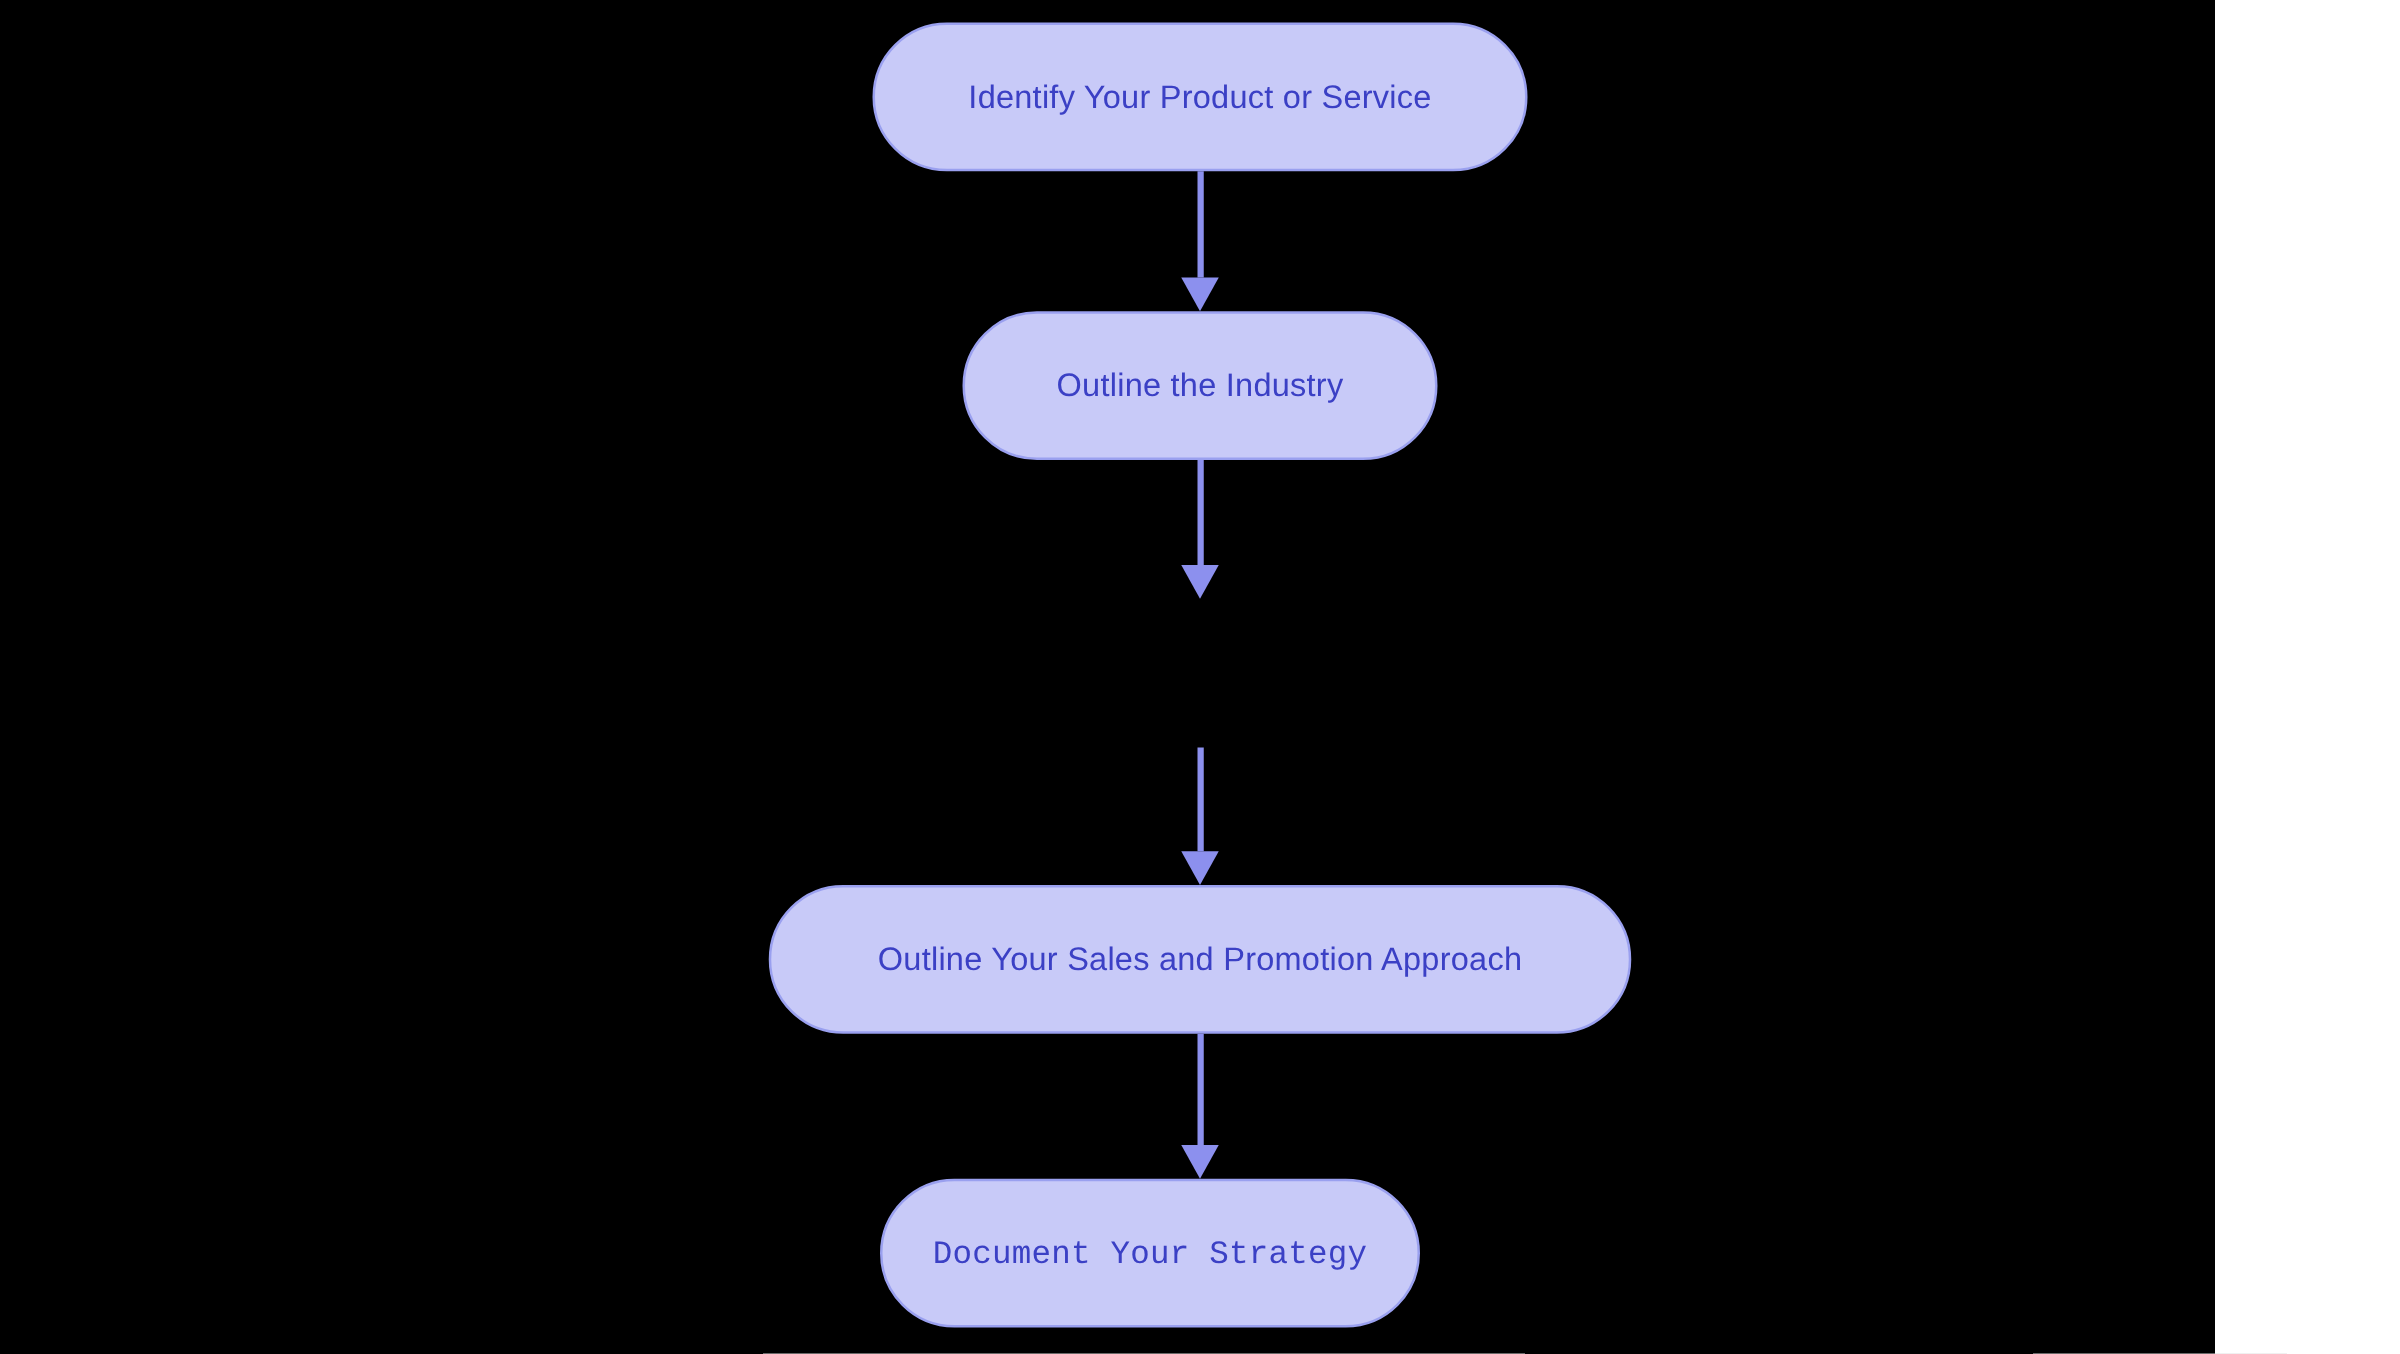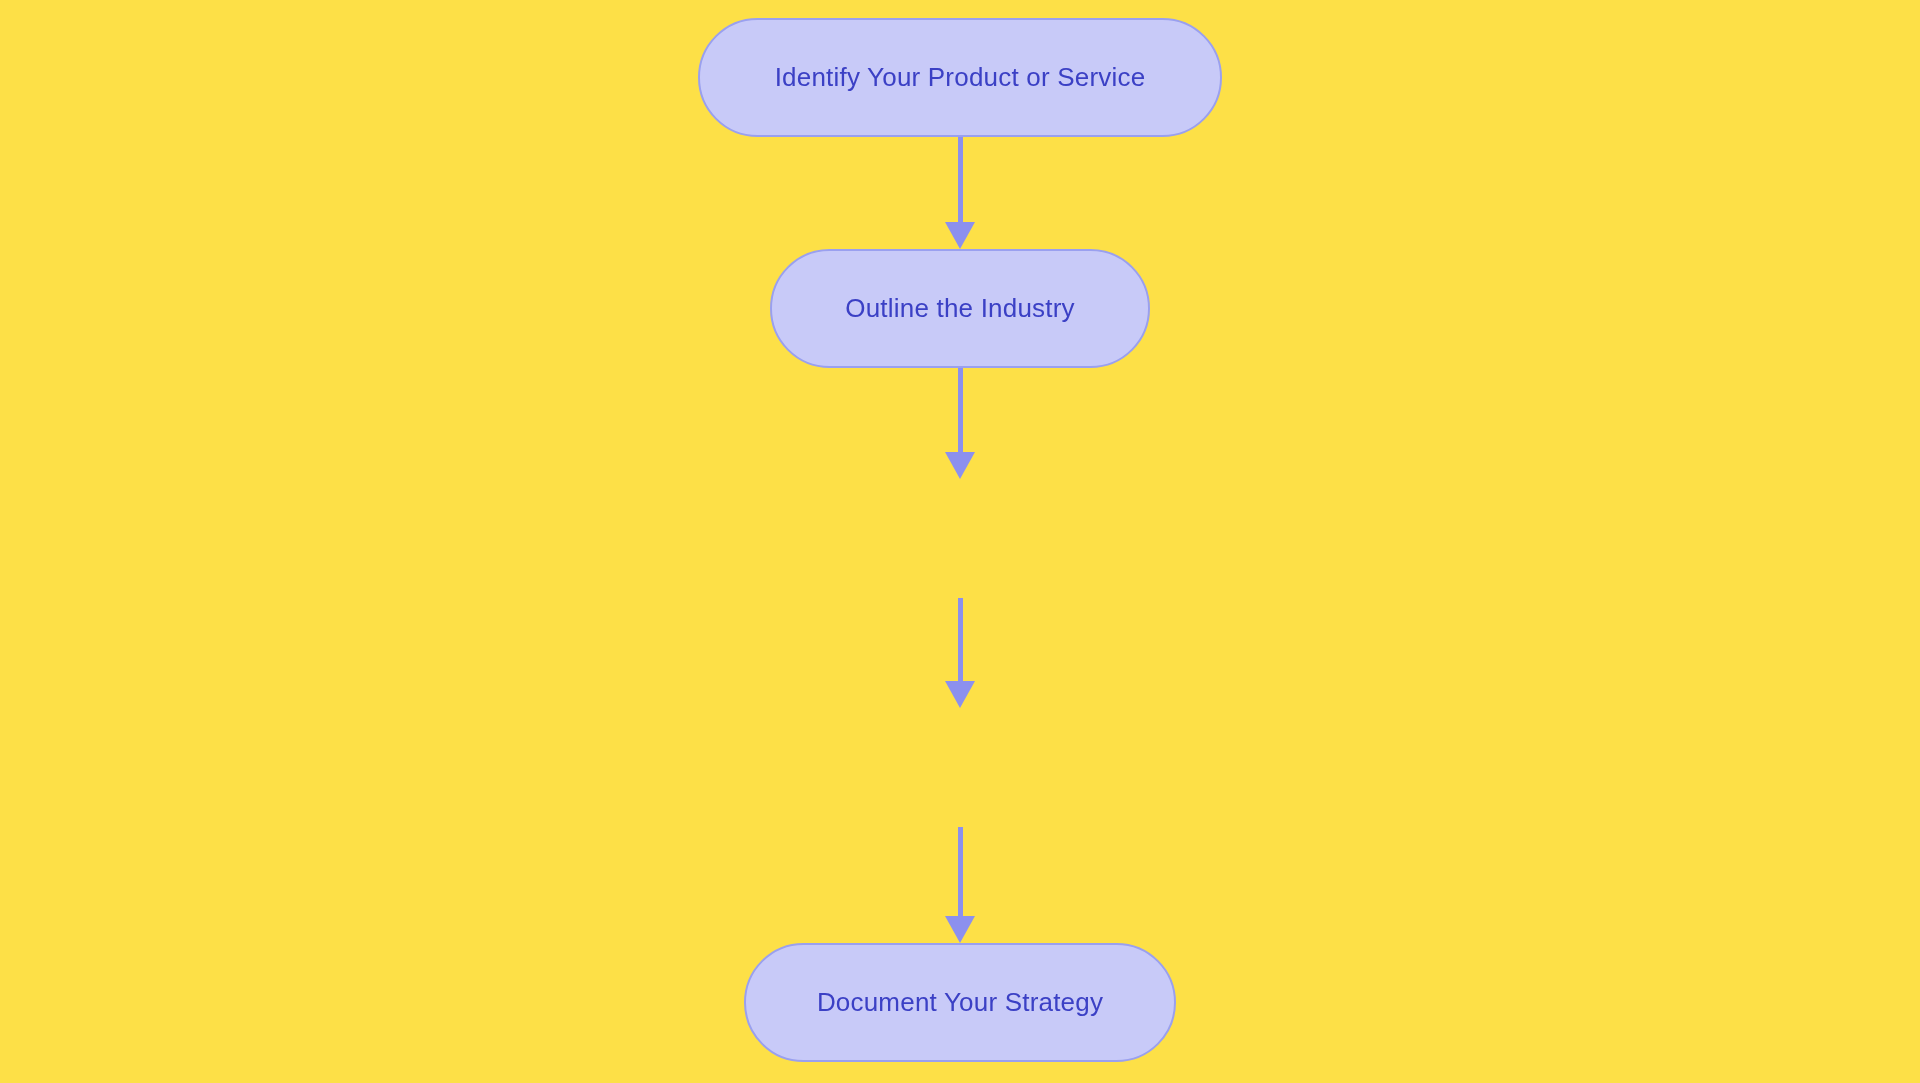--- a/index.html
+++ b/index.html
@@ -2,23 +2,23 @@
 <html><head>
 <meta charset="utf-8">
 <style>
   html, body {
     margin: 0;
     padding: 0;
     background: #ffffff;
   }
   .canvas {
     position: relative;
-    width: 1920px;
+    width: 1772px;
     height: 1083px;
-    background: #fde047;
+    background: #000000;
     overflow: hidden;
     font-family: "Liberation Sans", sans-serif;
   }
   .node {
     position: absolute;
     height: 119px;
     box-sizing: border-box;
     background: #c8caf8;
     border: 2.5px solid #9aa0ef;
     border-radius: 60px;
@@ -77,23 +77,26 @@
     <div class="connector-line"></div>
     <div class="connector-head"></div>
   </div>
 
 
   <div class="connector" style="top:598px; height:110px;">
     <div class="connector-line"></div>
     <div class="connector-head"></div>
   </div>
 
+  <div class="node" style="left:615px; top:708px; width:690px;">
+    <span class="node-label">Outline Your Sales and Promotion Approach</span>
+  </div>
 
   <div class="connector" style="top:827px; height:116px;">
     <div class="connector-line"></div>
     <div class="connector-head"></div>
   </div>
 
-  <div class="node" style="left:744px; top:943px; width:432px;">
+  <div class="node" style="left:704px; top:943px; width:432px;font-family:Liberation Mono, monospace;">
     <span class="node-label">Document Your Strategy</span>
   </div>
 
 </div>
 
 </body></html>

